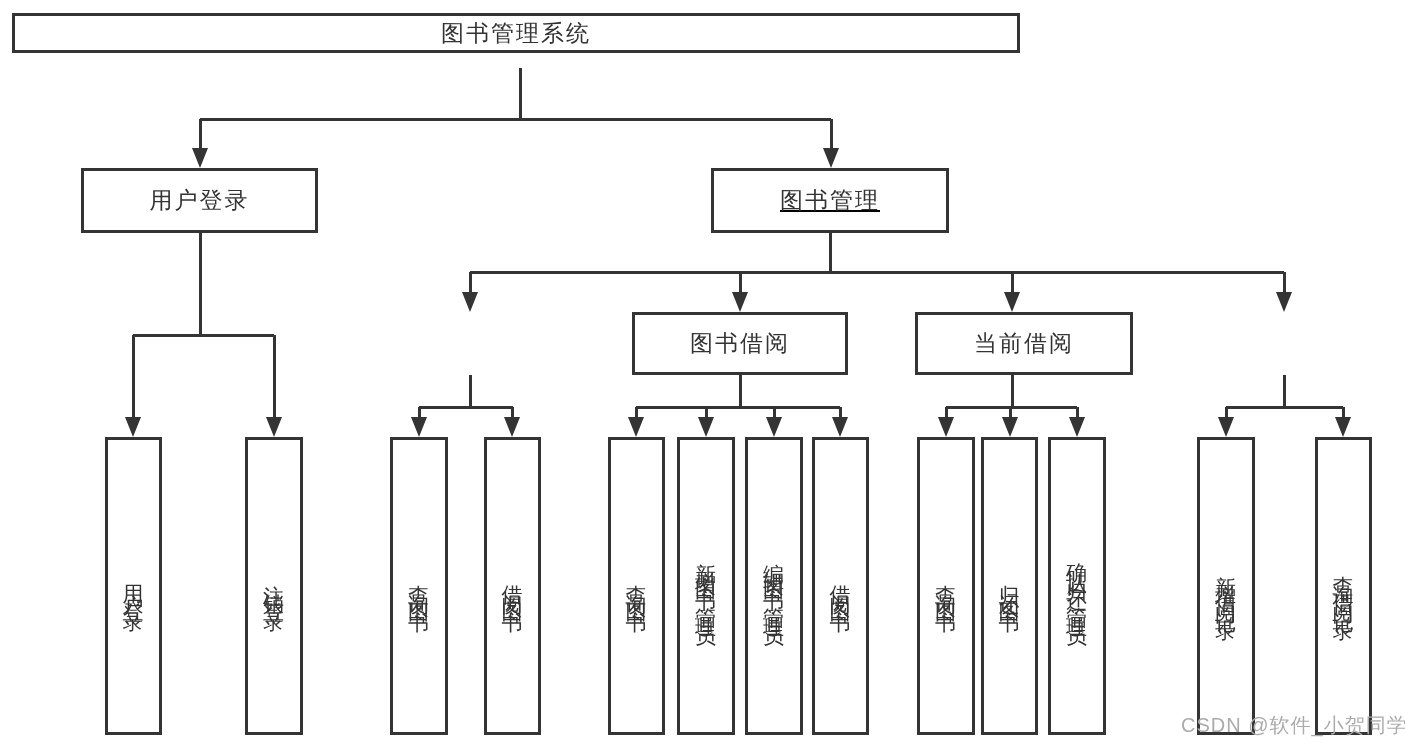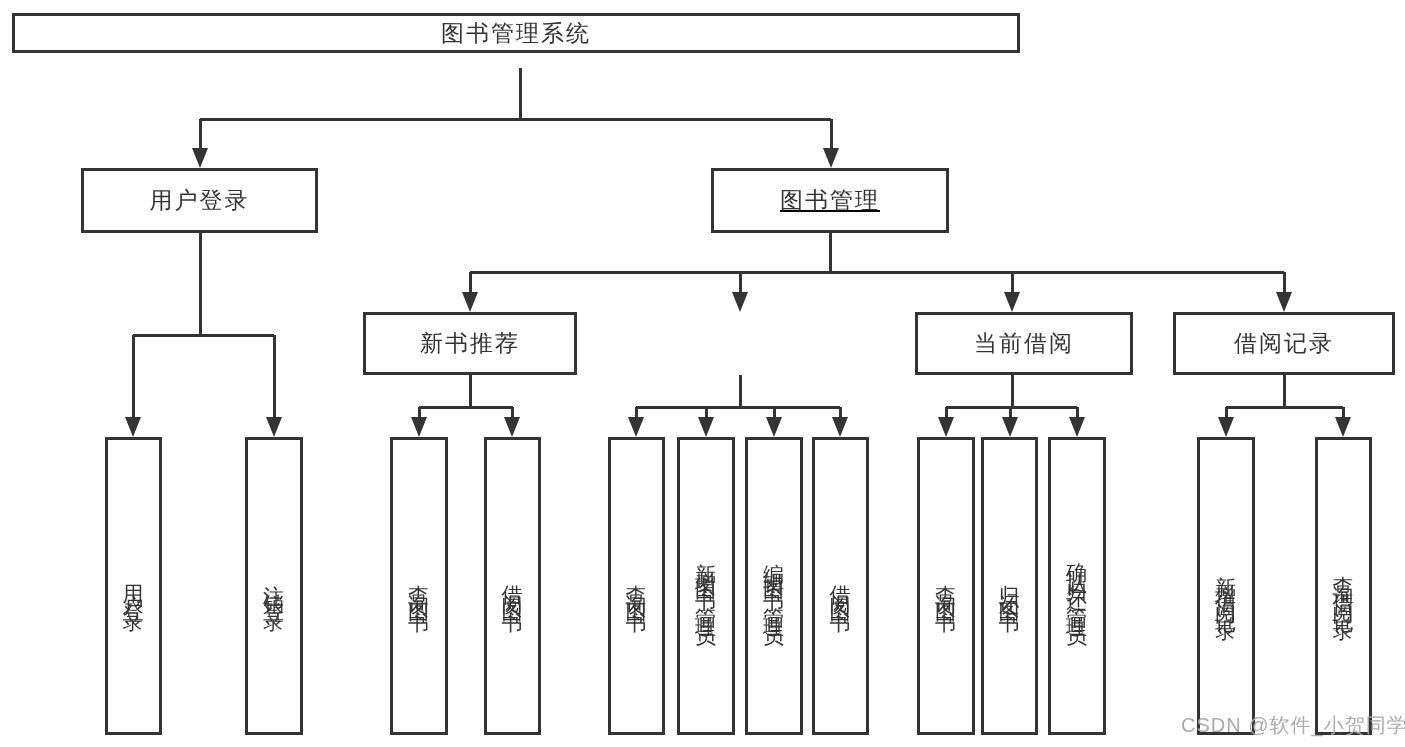--- a/index.html
+++ b/index.html
@@ -24,28 +24,25 @@
   <div class="watermark">CSDN @软件_小贺同学</div>
 <div class="node h" style="left: 12px; top: 13px; width: 1008px; height: 40px;">
       <span class="label">图书管理系统</span>
     </div>
     <div class="node h" style="left: 81px; top: 168px; width: 237px; height: 65px;">
       <span class="label">用户登录</span>
     </div>
     <div class="node h" style="left: 711px; top: 168px; width: 238px; height: 65px; text-decoration: underline;">
       <span class="label">图书管理</span>
     </div>
-    <div class="node h" style="left: 363px; top: 312px; width: 214px; height: 63px;">
-      <span class="label">新书推荐</span>
+    <div class="node h" style="left: 632px; top: 312px; width: 216px; height: 63px;">
+      <span class="label">图书借阅</span>
     </div>
     <div class="node h" style="left: 903px; top: 312px; width: 218px; height: 63px; margin-left: 12px;">
       <span class="label">当前借阅</span>
-    </div>
-    <div class="node h" style="left: 1173px; top: 312px; width: 222px; height: 63px;">
-      <span class="label">借阅记录</span>
     </div>
     <div class="node v" style="left: 105px; top: 437px; width: 57px; height: 298px;">
       <span class="label">用户登录</span>
     </div>
     <div class="node v" style="left: 245px; top: 437px; width: 58px; height: 298px;">
       <span class="label">注销登录</span>
     </div>
     <div class="node v" style="left: 390px; top: 437px; width: 58px; height: 298px;">
       <span class="label">查询图书</span>
     </div>

